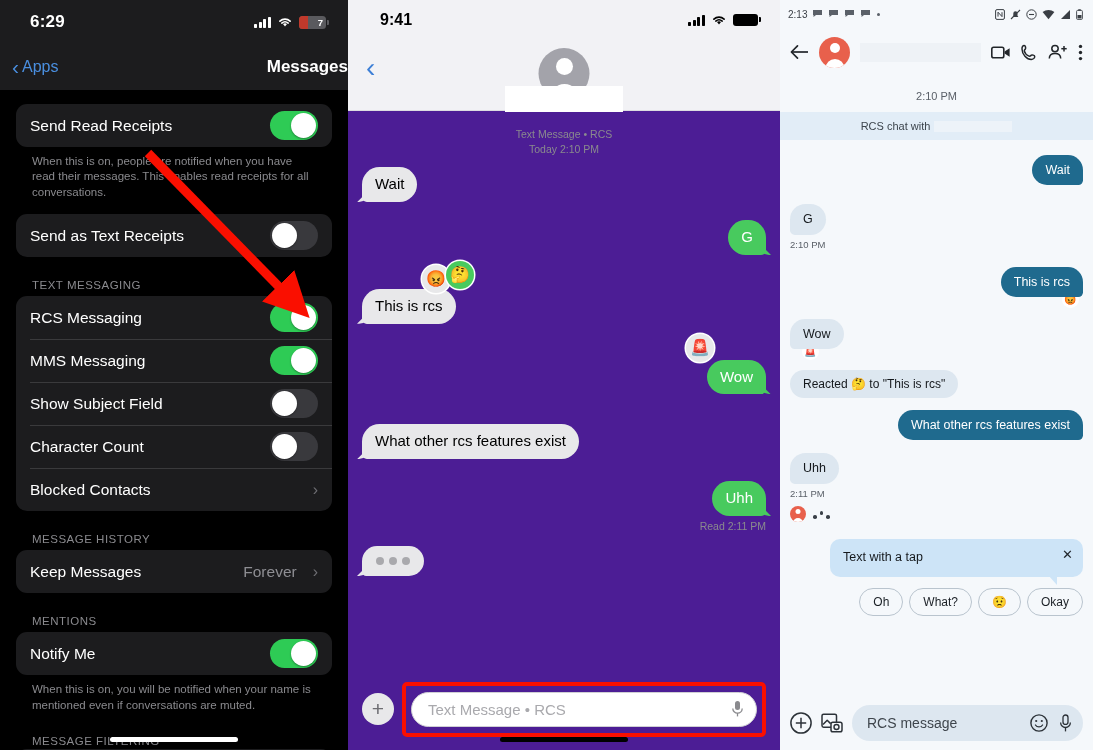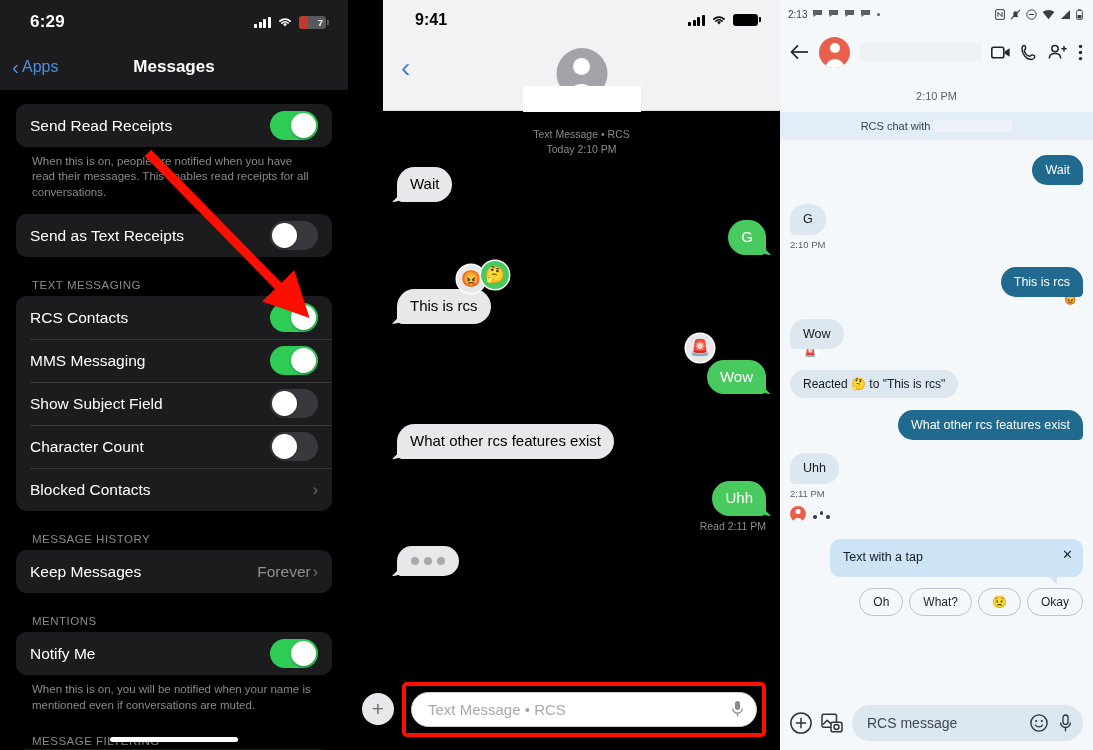--- a/index.html
+++ b/index.html
@@ -45,39 +45,39 @@
     background: #5a5a5e; border-radius: 0 1px 1px 0; }
 
   .ios-navbar {
     height: 46px; background: #1c1c1e;
     display: flex; align-items: center; position: relative; padding: 0 12px;
   }
   .nav-back { display: flex; align-items: center; gap: 3px; color: #4a8fe0; cursor: pointer; }
   .nav-back .chev { font-size: 21px; line-height: 1; font-weight: 400; margin-top: -2px;}
   .nav-back .lbl { font-size: 16px; }
   .nav-title {
-    position: absolute; left: 0; right: 0; text-align: center;
+    position: absolute; left: 0; right: 0; text-align: right;
     font-size: 17px; font-weight: 700; pointer-events: none;
   }
 
   .settings-scroll { padding: 0 16px; }
   .group {
     background: #1c1c1e; border-radius: 11px; overflow: hidden; margin-top: 14px;
   }
   .row {
     display: flex; align-items: center; justify-content: space-between;
     padding: 0 14px; height: 43px; position: relative;
   }
   .row + .row:before {
     content: ""; position: absolute; left: 14px; right: 0; top: 0; height: 1px;
     background: #3a3a3c;
   }
   .row .label { font-size: 15.5px; color: #ffffff; }
   .row .value { font-size: 15.5px; color: #8e8e93; }
-  .row .right { display: flex; align-items: center; gap: 2px; }
+  .row .right { display: flex; align-items: center; gap: 16px; }
   .disclosure { color: #6d6d72; font-size: 16px; line-height: 1; }
 
   .toggle {
     width: 48px; height: 29px; border-radius: 15px; position: relative;
     background: #39393d; cursor: pointer; flex: 0 0 auto;
   }
   .toggle.on { background: #2ecb55; }
   .toggle .knob {
     position: absolute; top: 2px; left: 2px; width: 25px; height: 25px;
     border-radius: 50%; background: #fff; box-shadow: 0 1px 2px rgba(0,0,0,.35);
@@ -97,21 +97,21 @@
     width: 128px; height: 5px; border-radius: 3px; background: #ffffff;
   }
 
   
   .arrow-svg { position: absolute; left: 0; top: 0; pointer-events: none; z-index: 40; }
 
   
   .panel-ios-thread {
     position: relative;
     width: 432px; height: 750px;
-    background: #000000; overflow: hidden; padding-left: 35px;
+    background: #4c1d95; overflow: hidden;
   }
   .thread-statusbar {
     height: 40px; background: #f2f2f5;
     display: flex; align-items: center; justify-content: space-between;
     padding: 0 22px 0 32px; color: #000;
   }
   .thread-statusbar .clock { font-size: 16px; font-weight: 700; }
   .bars-d { display: flex; align-items: flex-end; gap: 1.6px; height: 11px; }
   .bars-d i { display: block; width: 3px; background: #000; border-radius: .7px; }
   .bars-d i:nth-child(1){ height: 4px; }
@@ -376,21 +376,21 @@
           <span class="label">Send as Text Receipts</span>
           <span class="toggle">
               <span class="knob"></span>
             </span>
         </div>
       </div>
 
       <div class="section-head">TEXT MESSAGING</div>
       <div class="group" style="margin-top:0">
         <div class="row">
-          <span class="label">RCS Contacts</span>
+          <span class="label">RCS Messaging</span>
           <span class="toggle on">
               <span class="knob"></span>
             </span>
         </div>
         <div class="row">
           <span class="label">MMS Messaging</span>
           <span class="toggle on">
               <span class="knob"></span>
             </span>
         </div>

